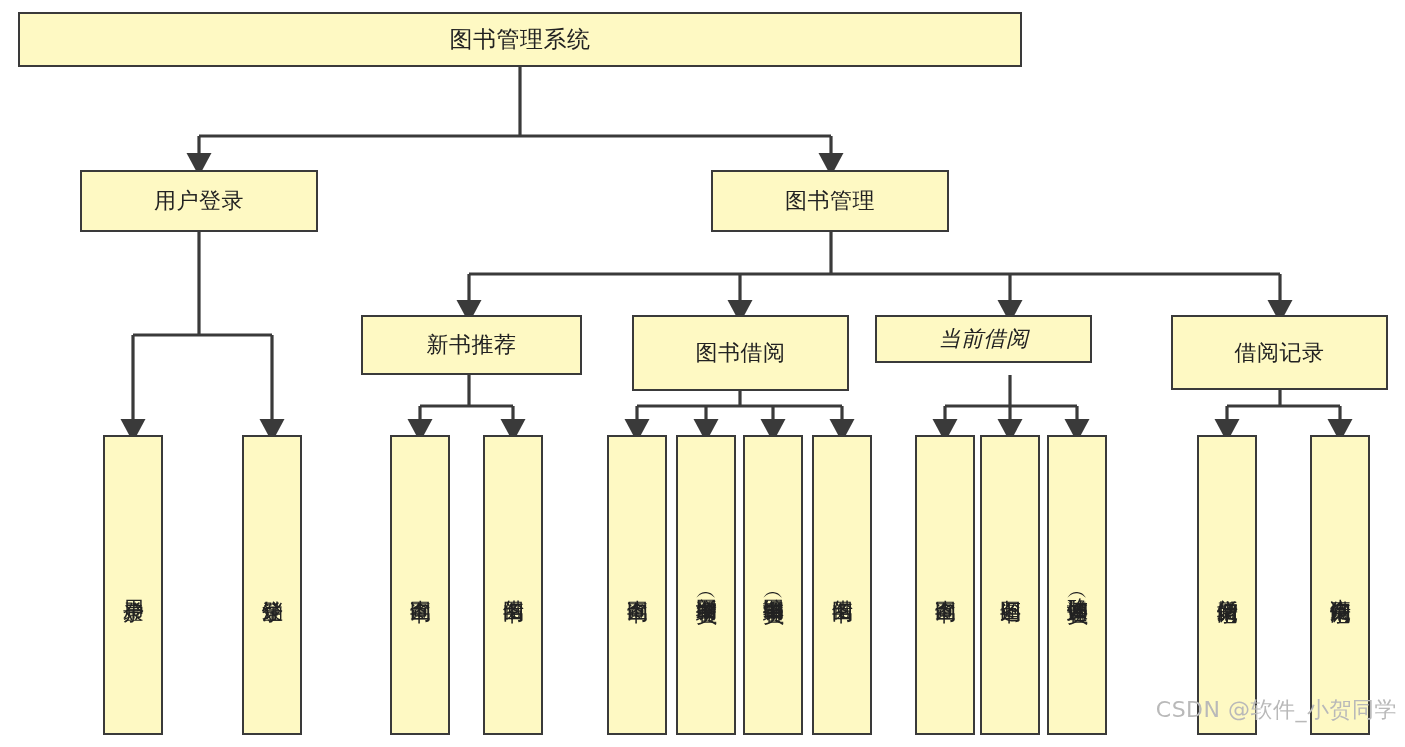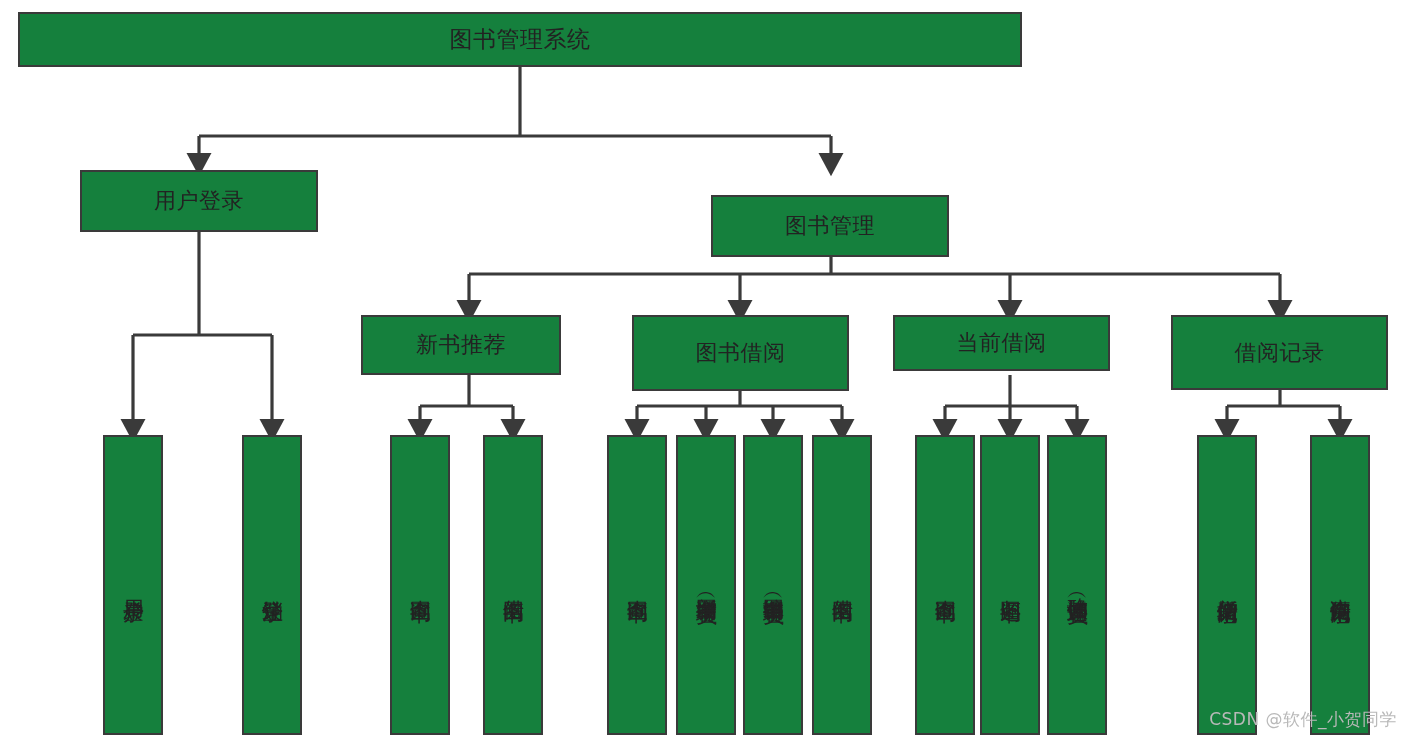--- a/index.html
+++ b/index.html
@@ -23,21 +23,21 @@
     position: absolute;
     left: 0;
     top: 0;
     width: 1405px;
     height: 747px;
     pointer-events: none;
   }
   .node {
     position: absolute;
     box-sizing: border-box;
-    background: #15803d;
+    background: #fef9c3;
     border: 2px solid #3a3a3a;
     display: flex;
     align-items: center;
     justify-content: center;
     z-index: 2;
   }
   .node-label {
     font-size: 21px;
     line-height: 1.15;
     color: #222222;
@@ -62,22 +62,22 @@
     font-size: 21px;
     line-height: 1.28;
     letter-spacing: 1px;
     white-space: normal;
     max-height: 100%;
     text-align: center;
   }
   #watermark {
     position: absolute;
     right: 8px;
-    bottom: 16px;
-    font-size: 17px;
+    bottom: 22px;
+    font-size: 22px;
     color: #b9b9b9;
     letter-spacing: 0.5px;
     z-index: 5;
     white-space: nowrap;
   }
 </style>
 </head>
 <body>
 
 <div id="diagram-root">
@@ -132,31 +132,31 @@
     </g>
   </svg>
 
   <div class="node root" style="left:18px; top:12px; width:1004px; height:55px;">
     <span class="node-label">图书管理系统</span>
   </div>
 
   <div class="node level2" style="left:80px; top:170px; width:238px; height:62px;">
     <span class="node-label">用户登录</span>
   </div>
-  <div class="node level2" style="left:711px; top:170px; width:238px; height:62px;margin-top:25px;">
+  <div class="node level2" style="left:711px; top:170px; width:238px; height:62px;">
     <span class="node-label">图书管理</span>
   </div>
 
-  <div class="node level3" style="left:361px; top:315px; width:200px; height:60px;">
+  <div class="node level3" style="left:361px; top:315px; width:221px; height:60px;">
     <span class="node-label">新书推荐</span>
   </div>
   <div class="node level3" style="left:632px; top:315px; width:217px; height:76px;">
     <span class="node-label">图书借阅</span>
   </div>
-  <div class="node level3" style="left:893px; top:315px; width:217px; height:56px;">
+  <div class="node level3" style="left:875px; top:315px; width:217px; height:48px;font-style:italic;">
     <span class="node-label">当前借阅</span>
   </div>
   <div class="node level3" style="left:1171px; top:315px; width:217px; height:75px;">
     <span class="node-label">借阅记录</span>
   </div>
 
   <div class="node leaf" style="left:103px; top:435px; width:60px; height:300px;">
     <span class="node-label">用户登录</span>
   </div>
   <div class="node leaf" style="left:242px; top:435px; width:60px; height:300px;">

